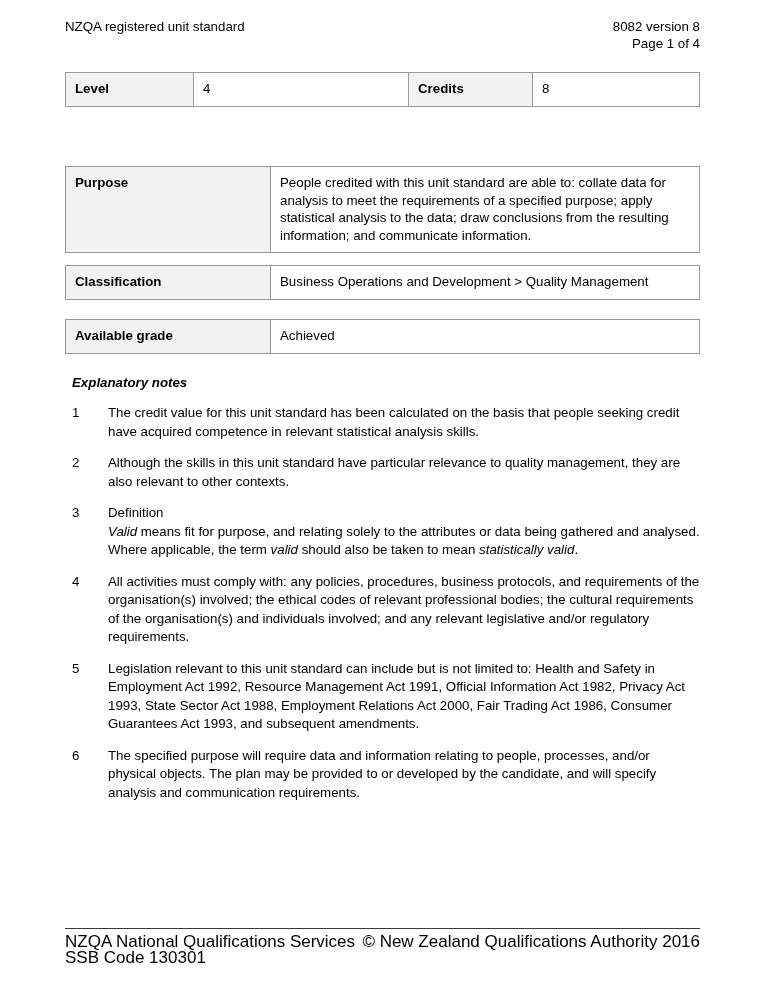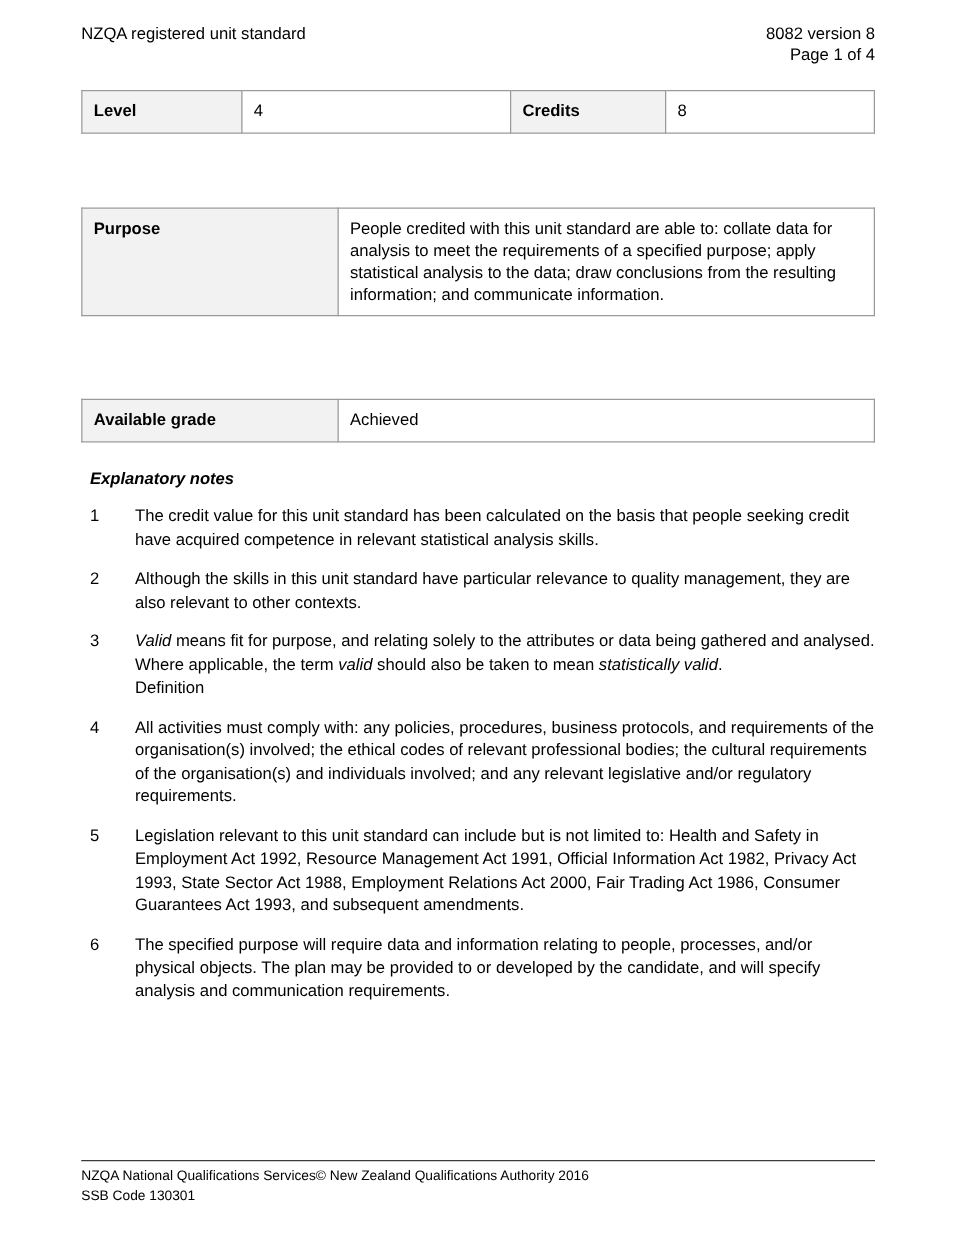--- a/index.html
+++ b/index.html
@@ -105,22 +105,23 @@
     width: 635px;
     height: 0;
     border-top: 1.5px solid #3a3a3a;
   }
   .doc-footer {
     position: absolute;
     left: 65px;
     top: 934px;
     width: 635px;
     display: flex;
+    justify-content: space-between;
     align-items: flex-start;
-    font-size: 11px;
+    font-size: 17px;
     line-height: 15.5px;
   }
   .doc-footer .right { text-align: right; white-space: nowrap; }
 </style>
 </head>
 <body>
 
 <div class="page">
 
   <div class="doc-header">
@@ -144,20 +145,28 @@
 
   <table class="tbl" id="tbl-purpose">
     <tbody>
       <tr>
         <td class="lbl w-meta-lbl">Purpose</td>
         <td>People credited with this unit standard are able to: collate data for analysis to meet the requirements of a specified purpose; apply statistical analysis to the data; draw conclusions from the resulting information; and communicate information.</td>
       </tr>
     </tbody>
   </table>
 
+  <table class="tbl" id="tbl-classification">
+    <tbody>
+      <tr>
+        <td class="lbl w-meta-lbl">Classification</td>
+        <td>Business Operations and Development &gt; Quality Management</td>
+      </tr>
+    </tbody>
+  </table>
 
   <table class="tbl" id="tbl-grade">
     <tbody>
       <tr>
         <td class="lbl w-meta-lbl">Available grade</td>
         <td>Achieved</td>
       </tr>
     </tbody>
   </table>
 
@@ -171,22 +180,22 @@
       </div>
       <div class="note">
         <div class="note-num">2</div>
         <div class="note-body">
           <p>Although the skills in this unit standard have particular relevance to quality management, they are also relevant to other contexts.</p>
         </div>
       </div>
       <div class="note">
         <div class="note-num">3</div>
         <div class="note-body">
+          <p>Definition</p>
           <p><em>Valid</em><span> means fit for purpose, and relating solely to the attributes or data being gathered and analysed.  Where applicable, the term </span><em>valid</em><span> should also be taken to mean </span><em>statistically valid</em><span>.</span></p>
-          <p>Definition</p>
         </div>
       </div>
       <div class="note">
         <div class="note-num">4</div>
         <div class="note-body">
           <p>All activities must comply with: any policies, procedures, business protocols, and requirements of the organisation(s) involved; the ethical codes of relevant professional bodies; the cultural requirements of the organisation(s) and individuals involved; and any relevant legislative and/or regulatory requirements.</p>
         </div>
       </div>
       <div class="note">
         <div class="note-num">5</div>

